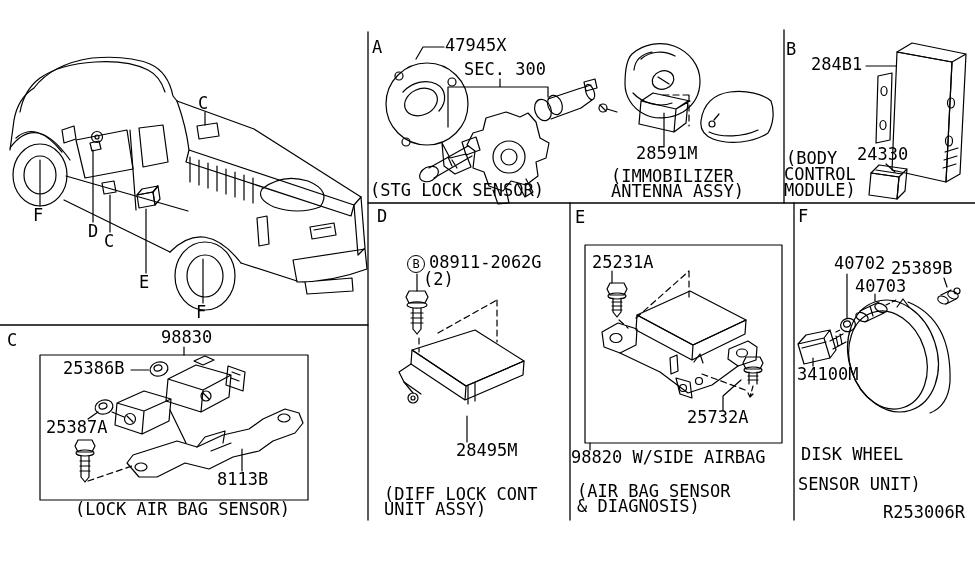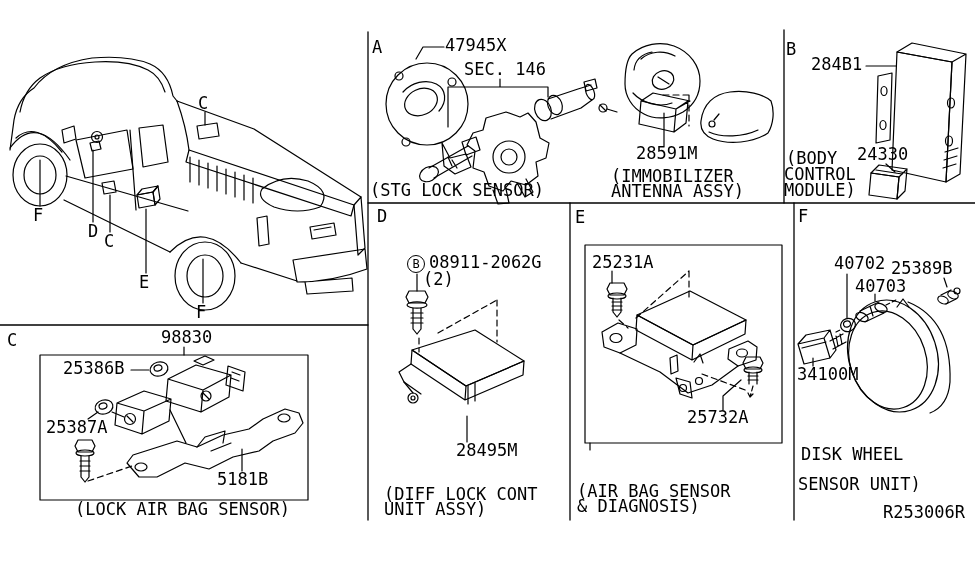--- a/index.html
+++ b/index.html
@@ -275,52 +275,53 @@
 
   <div class="t" style="left:198px;top:96px">C</div>
   <div class="t" style="left:33px;top:208px">F</div>
   <div class="t" style="left:88px;top:224px">D</div>
   <div class="t" style="left:104px;top:234px">C</div>
   <div class="t" style="left:139px;top:275px">E</div>
   <div class="t" style="left:196px;top:305px">F</div>
 
   <div class="t" style="left:372px;top:40px">A</div>
   <div class="t" style="left:445px;top:38px">47945X</div>
-  <div class="t" style="left:464px;top:62px">SEC. 146</div>
+  <div class="t" style="left:464px;top:62px">SEC. 300</div>
   <div class="t" style="left:370px;top:183px">(STG LOCK SENSOR)</div>
 
   <div class="t" style="left:636px;top:146px">28591M</div>
   <div class="t" style="left:611px;top:169px">(IMMOBILIZER</div>
   <div class="t" style="left:611px;top:184px">ANTENNA ASSY)</div>
 
   <div class="t" style="left:786px;top:42px">B</div>
   <div class="t" style="left:811px;top:57px">284B1</div>
   <div class="t" style="left:857px;top:147px">24330</div>
   <div class="t" style="left:786px;top:151px">(BODY</div>
   <div class="t" style="left:784px;top:167px">CONTROL</div>
   <div class="t" style="left:784px;top:183px">MODULE)</div>
 
   <div class="t" style="left:7px;top:333px">C</div>
   <div class="t" style="left:161px;top:330px">98830</div>
   <div class="t" style="left:63px;top:361px">25386B</div>
   <div class="t" style="left:46px;top:420px">25387A</div>
-  <div class="t" style="left:217px;top:472px">5181B</div>
+  <div class="t" style="left:217px;top:472px">8113B</div>
   <div class="t" style="left:75px;top:502px">(LOCK AIR BAG SENSOR)</div>
 
   <div class="t" style="left:377px;top:209px">D</div>
   <div class="circ" style="left:407px;top:255px">B</div>
   <div class="t" style="left:429px;top:255px">08911-2062G</div>
   <div class="t" style="left:423px;top:272px">(2)</div>
   <div class="t" style="left:456px;top:443px">28495M</div>
   <div class="t" style="left:384px;top:487px">(DIFF LOCK CONT</div>
   <div class="t" style="left:384px;top:502px">UNIT ASSY)</div>
 
   <div class="t" style="left:575px;top:210px">E</div>
   <div class="t" style="left:592px;top:255px">25231A</div>
   <div class="t" style="left:687px;top:410px">25732A</div>
+  <div class="t" style="left:571px;top:450px">98820 W/SIDE AIRBAG</div>
   <div class="t" style="left:577px;top:484px">(AIR BAG SENSOR</div>
   <div class="t" style="left:577px;top:499px">&amp; DIAGNOSIS)</div>
 
   <div class="t" style="left:798px;top:209px">F</div>
   <div class="t" style="left:834px;top:256px">40702</div>
   <div class="t" style="left:891px;top:261px">25389B</div>
   <div class="t" style="left:855px;top:279px">40703</div>
   <div class="t" style="left:797px;top:367px">34100M</div>
   <div class="t" style="left:801px;top:447px">DISK WHEEL</div>
   <div class="t" style="left:798px;top:477px">SENSOR UNIT)</div>

